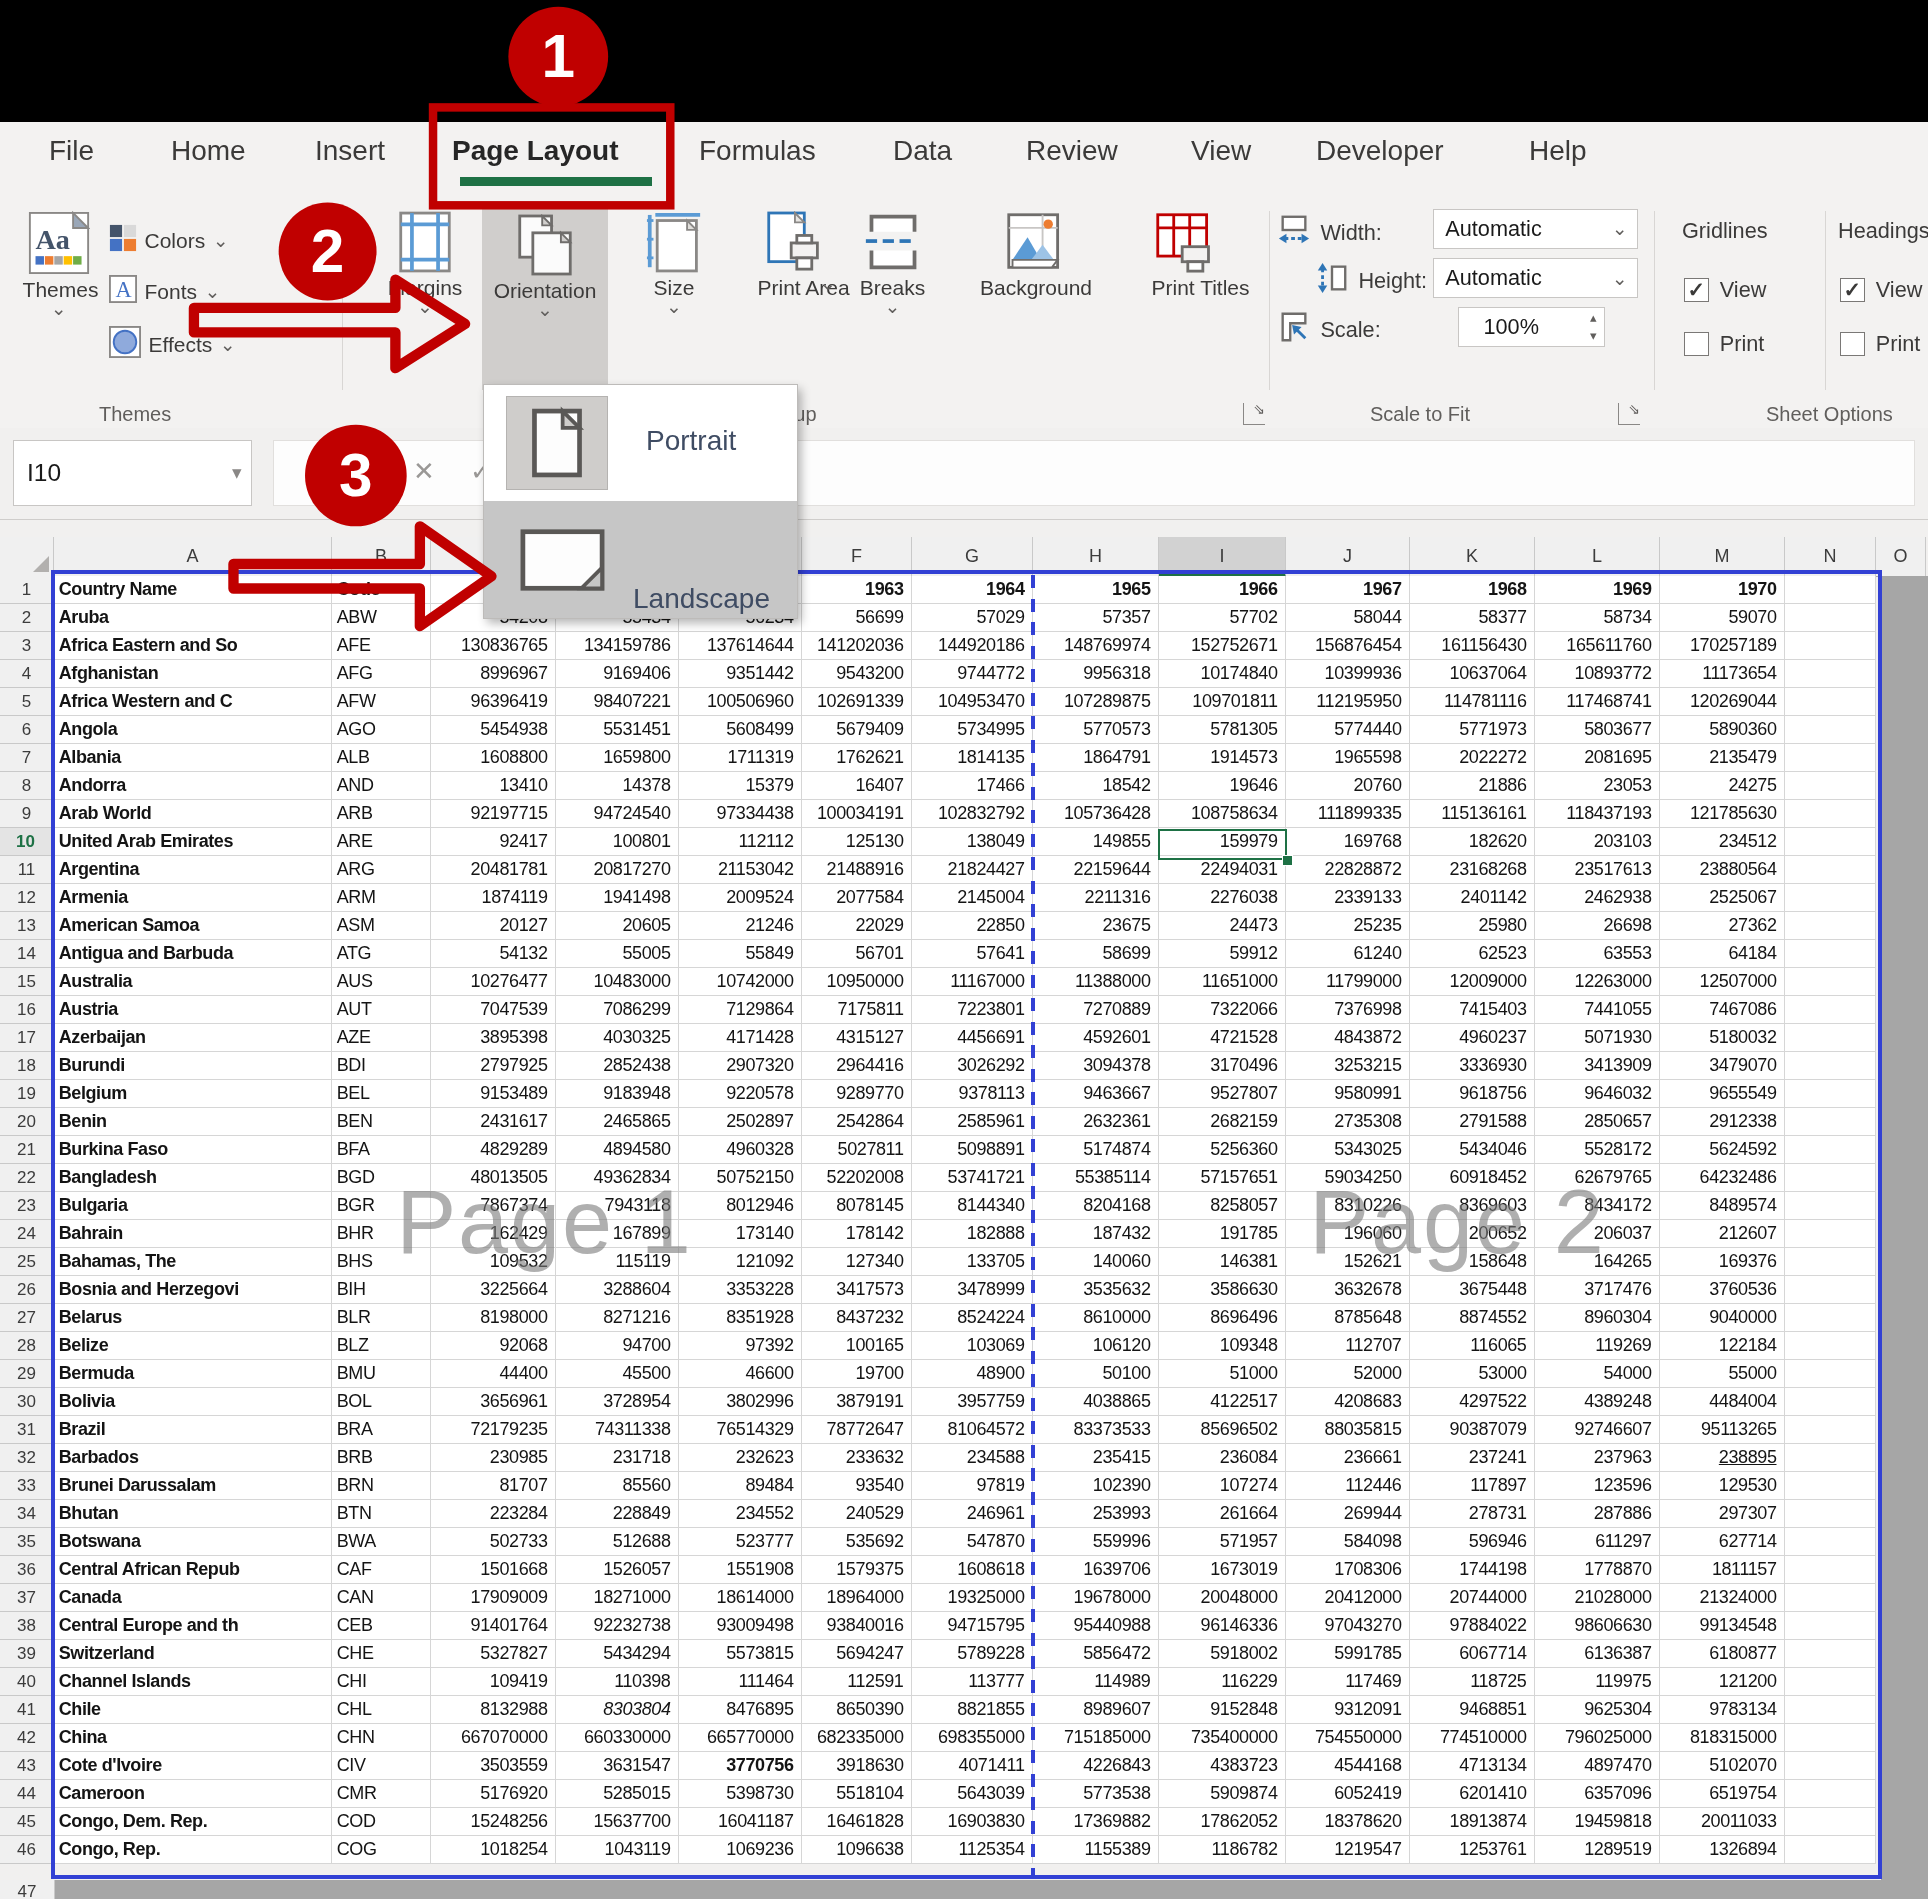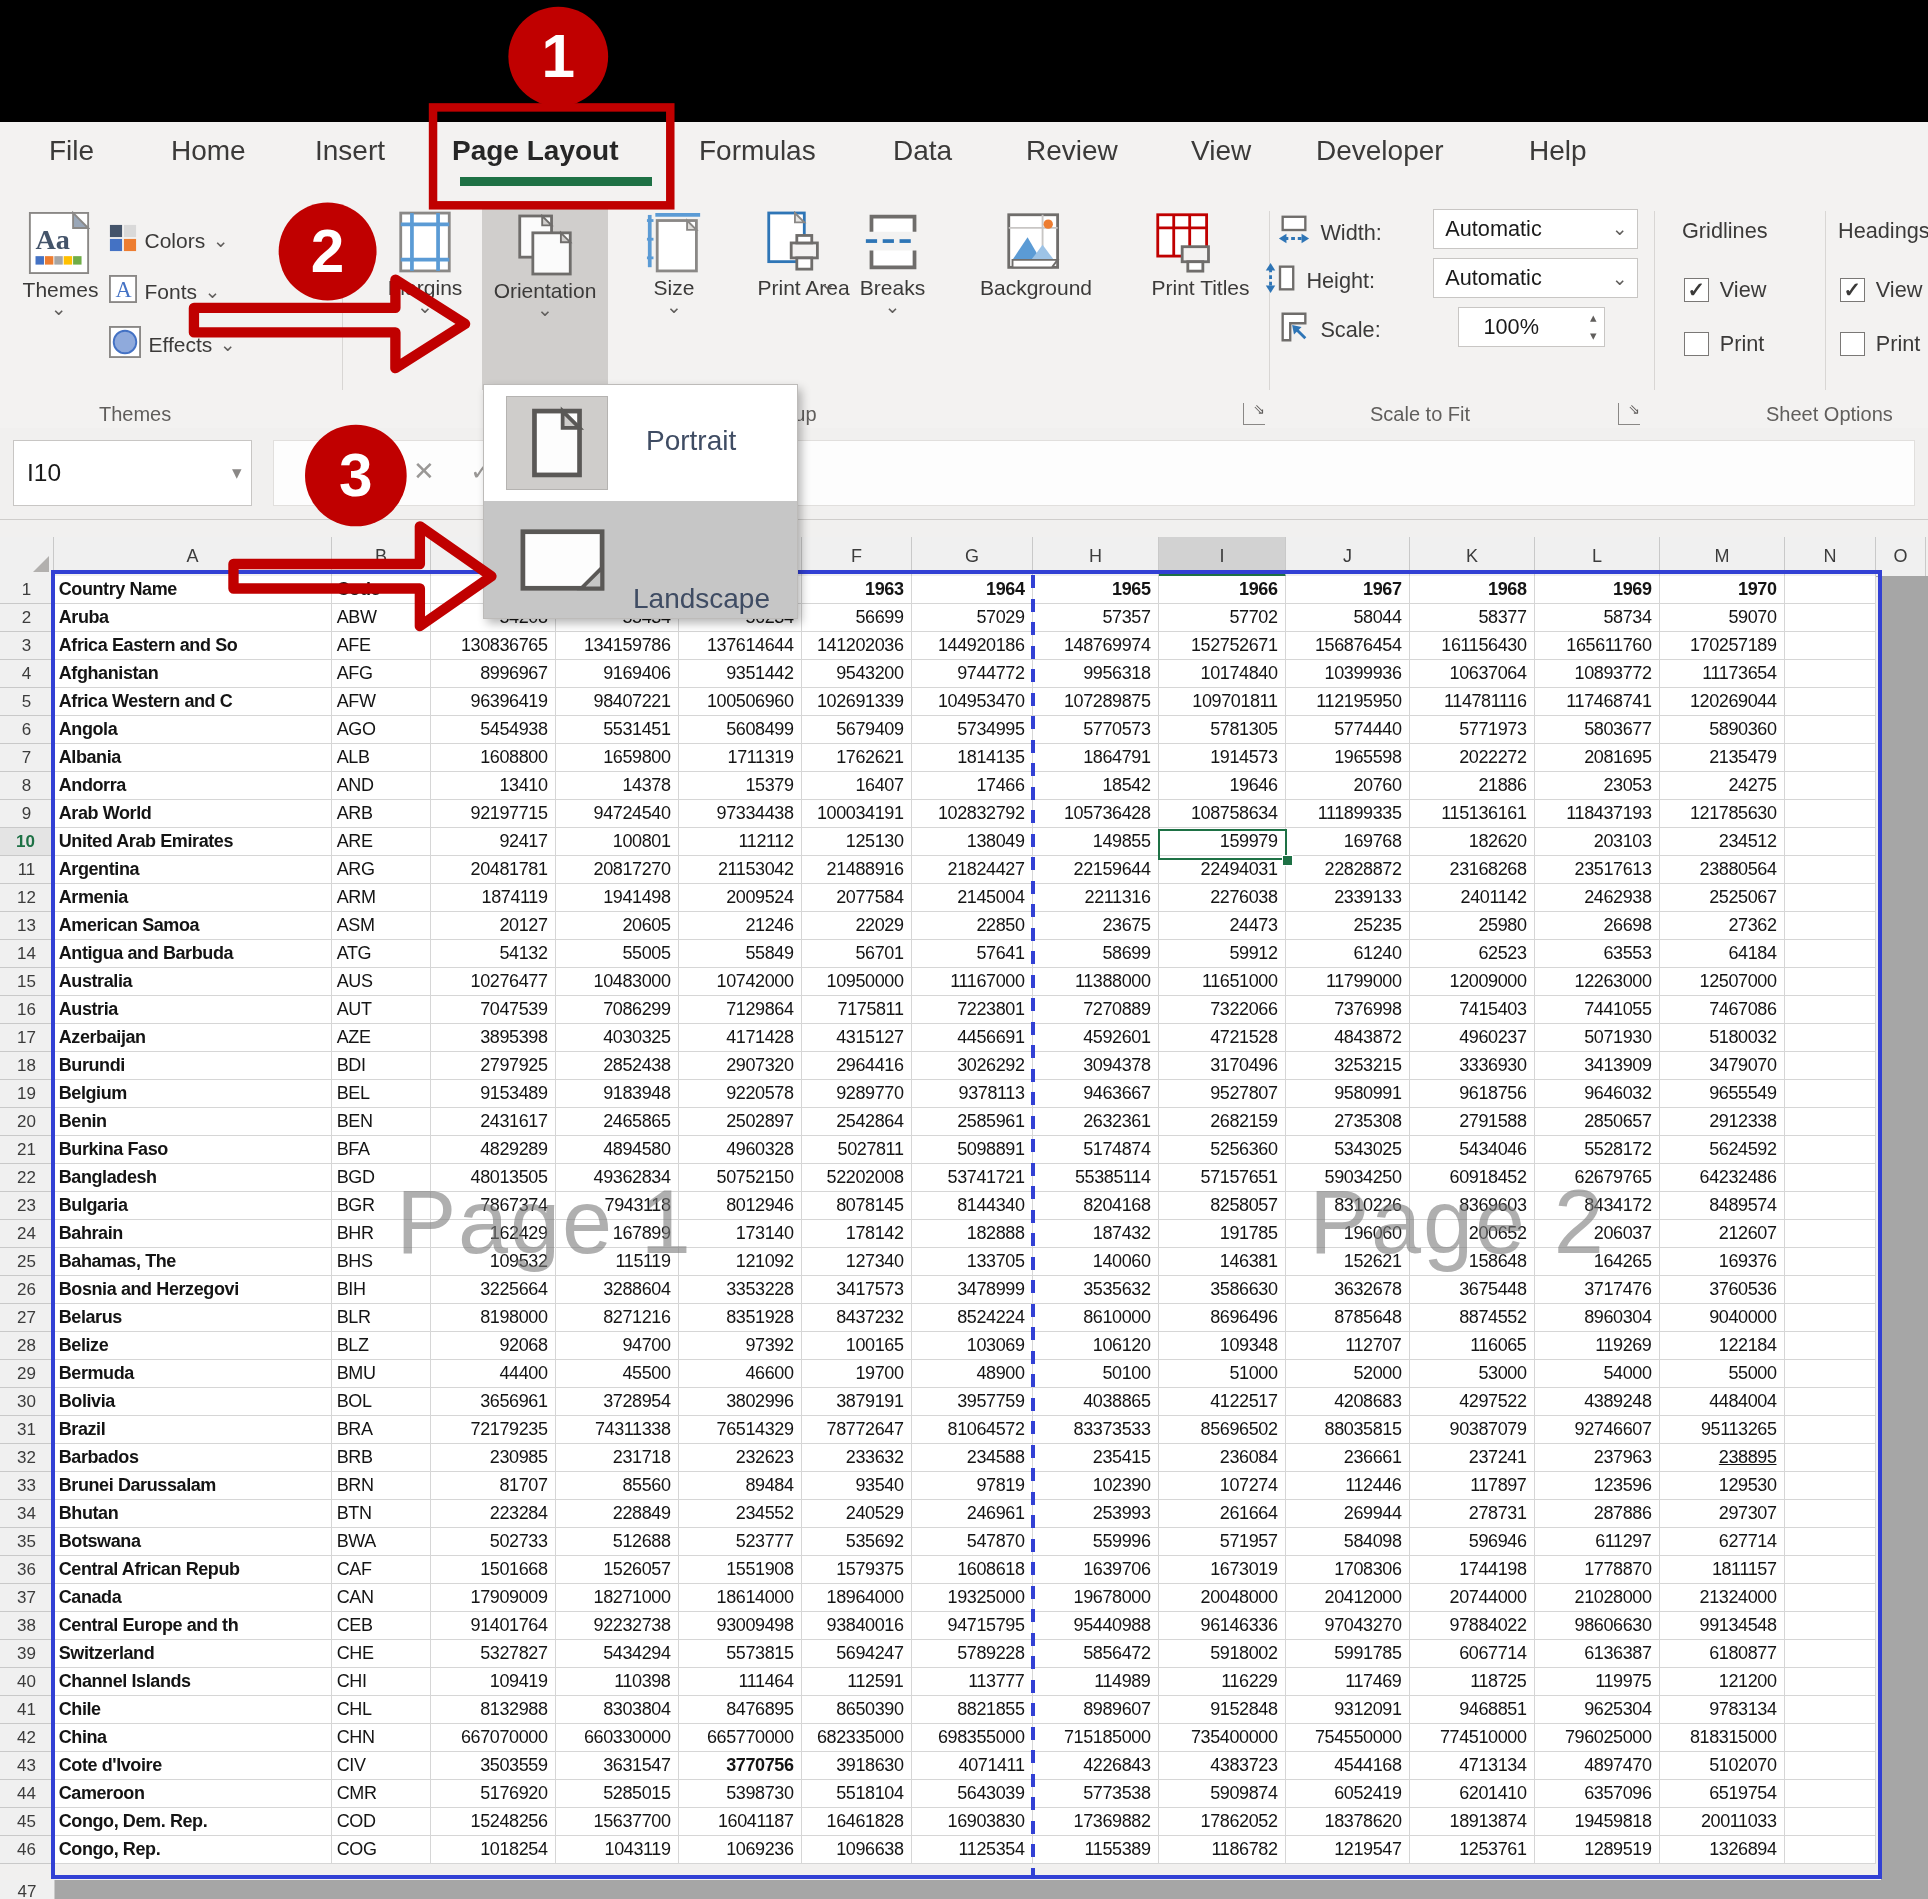--- a/index.html
+++ b/index.html
@@ -251,21 +251,21 @@
           <path d="M2,27 L10,22 L10,32 Z" fill="#2e75b6"></path>
             <path d="M34,27 L26,22 L26,32 Z" fill="#2e75b6"></path>
           <line x1="8" y1="27" x2="28" y2="27" stroke="#2e75b6" stroke-width="3" stroke-dasharray="4 3"></line>
         </svg></span>
       <span>Width:</span>
     </div>
     <div class="stf-box" style="position:absolute;left:1433px;top:3.8px;">
       <span>Automatic</span>
       <span class="chevr">⌄</span>
     </div>
-    <div class="stf-row" style="left:1263px;top:56px;">
+    <div class="stf-row" style="left:1315px;top:56px;">
       <span>
         <svg width="34" height="34" viewBox="0 0 36 36">
           <rect x="18" y="6" width="14" height="24" fill="#fff" stroke="#6f6d6b" stroke-width="2.5"></rect>
           <path d="M8,2 L3,10 L13,10 Z" fill="#2e75b6"></path>
             <path d="M8,34 L3,26 L13,26 Z" fill="#2e75b6"></path>
           <line x1="8" y1="8" x2="8" y2="28" stroke="#2e75b6" stroke-width="3" stroke-dasharray="4 3"></line>
         </svg></span>
       <span>Height:</span>
     </div>
     <div class="stf-box" style="position:absolute;left:1433px;top:53px;">
@@ -1030,21 +1030,21 @@
           <div class="c num" style="width: 124px;">117469</div>
           <div class="c num" style="width: 125px;">118725</div>
           <div class="c num" style="width: 125px;">119975</div>
           <div class="c num" style="width: 125px;">121200</div>
           <div class="c " style="width: 91px;"></div>
         </div>
         <div class="row">
           <div class="c txt bold" style="width: 278px;">Chile</div>
           <div class="c txt" style="width: 99px;">CHL</div>
           <div class="c num" style="width: 125px;">8132988</div>
-          <div class="c num" style="width: 123px;">8303804</div>
+          <div class="c num" style="width: 123px; font-style: italic;">8303804</div>
           <div class="c num" style="width: 123px;">8476895</div>
           <div class="c num" style="width: 110px;">8650390</div>
           <div class="c num" style="width: 121px;">8821855</div>
           <div class="c num" style="width: 126px;">8989607</div>
           <div class="c num" style="width: 127px;">9152848</div>
           <div class="c num" style="width: 124px;">9312091</div>
           <div class="c num" style="width: 125px;">9468851</div>
           <div class="c num" style="width: 125px;">9625304</div>
           <div class="c num" style="width: 125px;">9783134</div>
           <div class="c " style="width: 91px;"></div>

